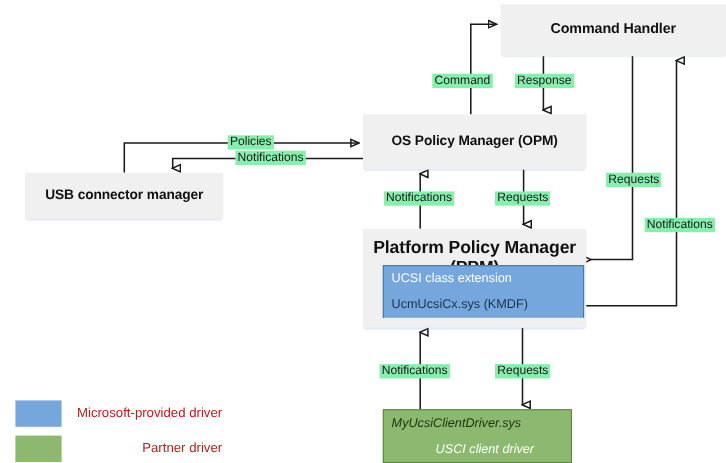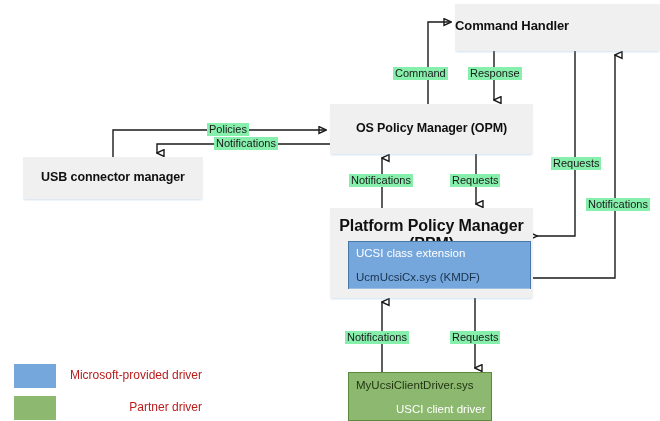--- a/index.html
+++ b/index.html
@@ -24,21 +24,21 @@
   .grey-box .title{
     font-weight:bold;
     color:#101010;
     font-size:12.5px;
     letter-spacing:-0.1px;
   }
 
   
   #command-handler{left:455px;top:4px;width:205px;height:47px;}
   #command-handler .title{
-    position:absolute;left:0;right:0;top:14px;font-size:13px;
+    position:absolute;left:0;right:0;top:14px;text-align:center;font-size:13px;
   }
 
   
   #opm{left:330px;top:104px;width:203px;height:50px;}
   #opm .title{
     position:absolute;left:0;right:0;top:17px;text-align:center;font-size:12.5px;
   }
 
   
   #usb-connector-manager{left:23px;top:157px;width:180px;height:42px;}
@@ -58,22 +58,22 @@
     background:#76A7DC;border:1px solid #4679A8;box-sizing:border-box;
   }
   #ucm-block .row{
     height:23px;line-height:23px;padding-left:7px;
     font-size:11.5px;color:#ffffff;box-sizing:border-box;white-space:nowrap;
   }
   #ucm-block .row.first{border-bottom:1px solid #9DC0E3;height:24px;line-height:24px;color:#18334d;}
 
   
   #client-driver{
-    left:348px;top:372px;width:144px;height:49px;
-    background:#8CB86F;border:1px solid #5C8A3E;box-sizing:border-box;
+    left:348px;top:372px;width:172px;height:49px;
+    background:#8CB86F;border:1px solid #5C8A3E;box-sizing:border-box;font-style:italic;
   }
   #client-driver .row{
     height:24px;line-height:24px;padding-left:7px;
     font-size:11.5px;color:#1f3311;box-sizing:border-box;white-space:nowrap;
   }
   #client-driver .row.second{color:#ffffff;margin-left:40px;}
 
   
   .edge-label{
     position:absolute;font-size:11px;color:#1a1a1a;white-space:nowrap;

